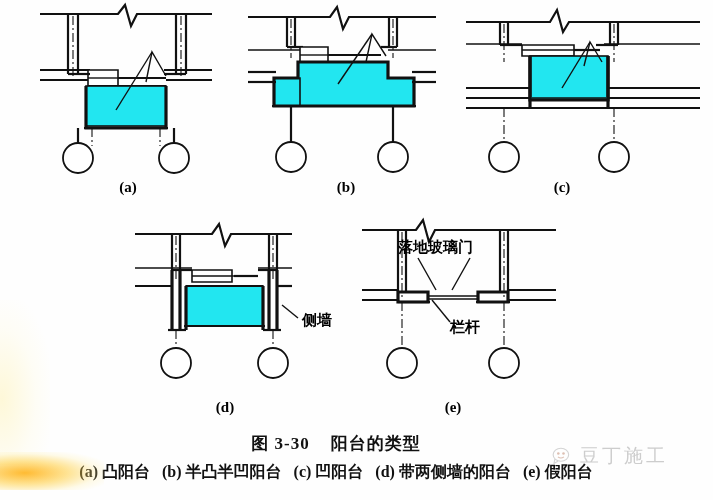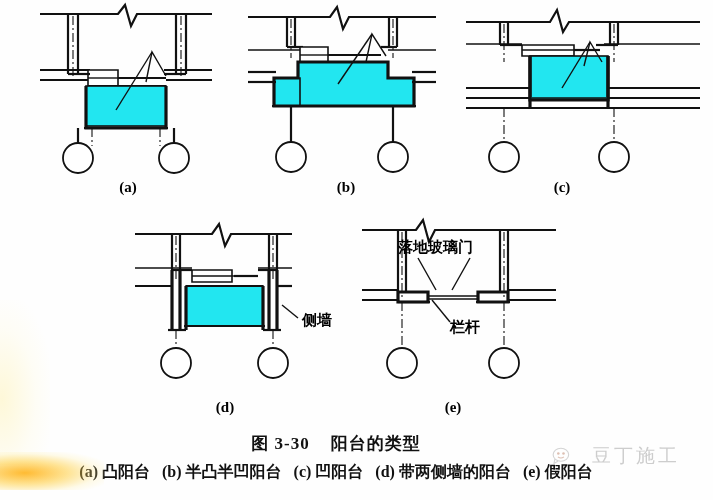--- a/index.html
+++ b/index.html
@@ -53,21 +53,21 @@
     white-space: pre;
     letter-spacing: 0px;
   }
   
   .watermark {
     position: absolute;
     left: 552px;
     top: 443px;
     display: flex;
     align-items: center;
-    gap: 17px;
+    gap: 5px;
     opacity: 0.42;
     pointer-events: none;
   }
   .wm-text {
     font-family: "Liberation Serif", "DejaVu Serif", serif;
     font-size: 19px;
     color: #8a8a8a;
     letter-spacing: 3px;
     white-space: pre;
   }

